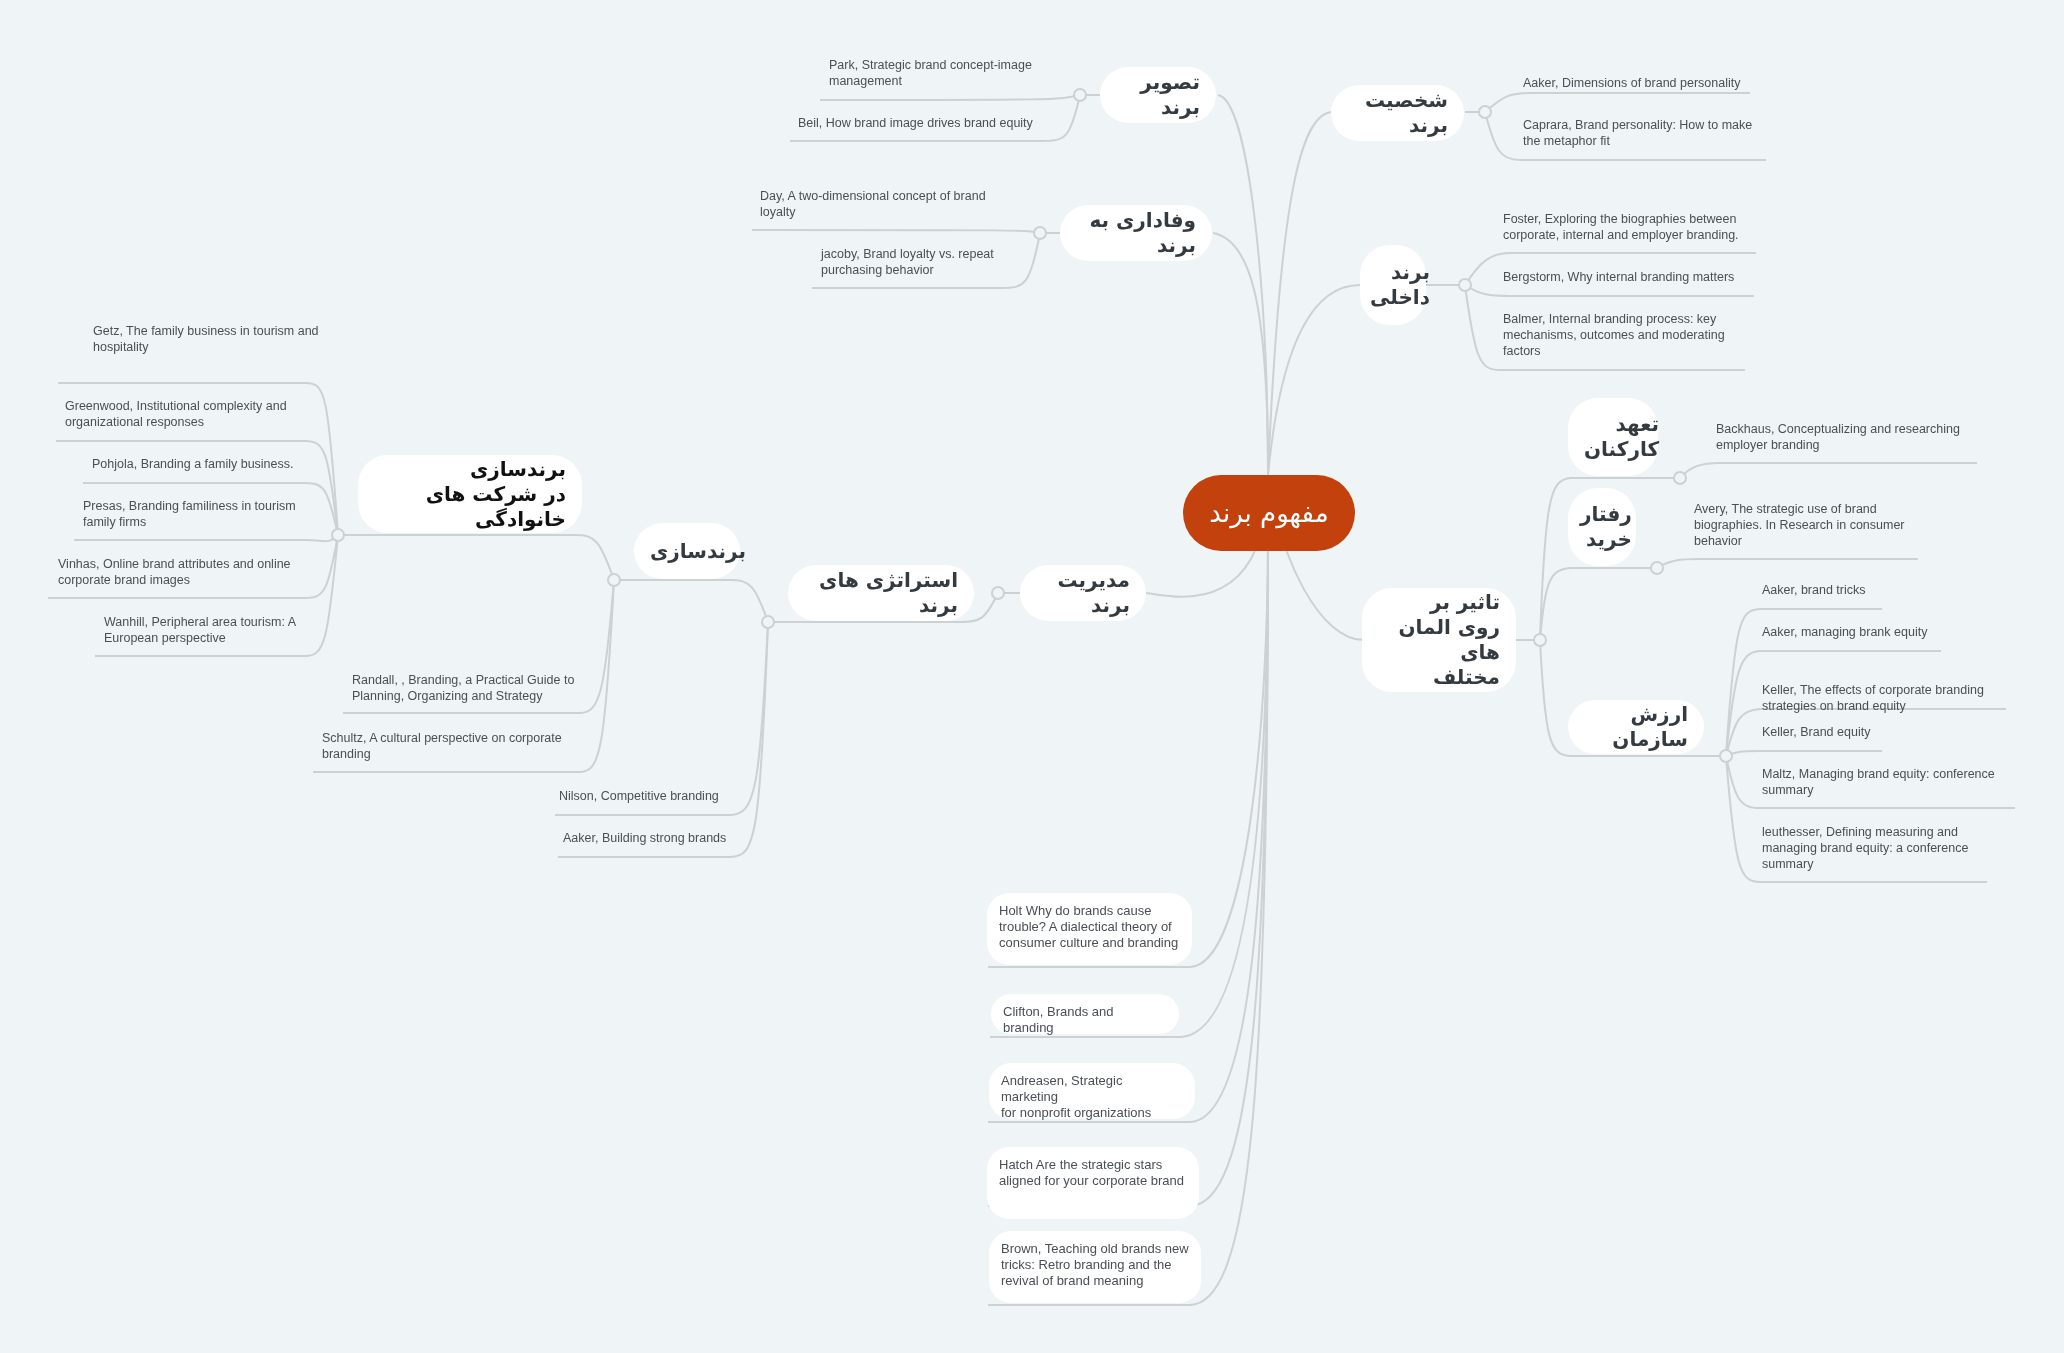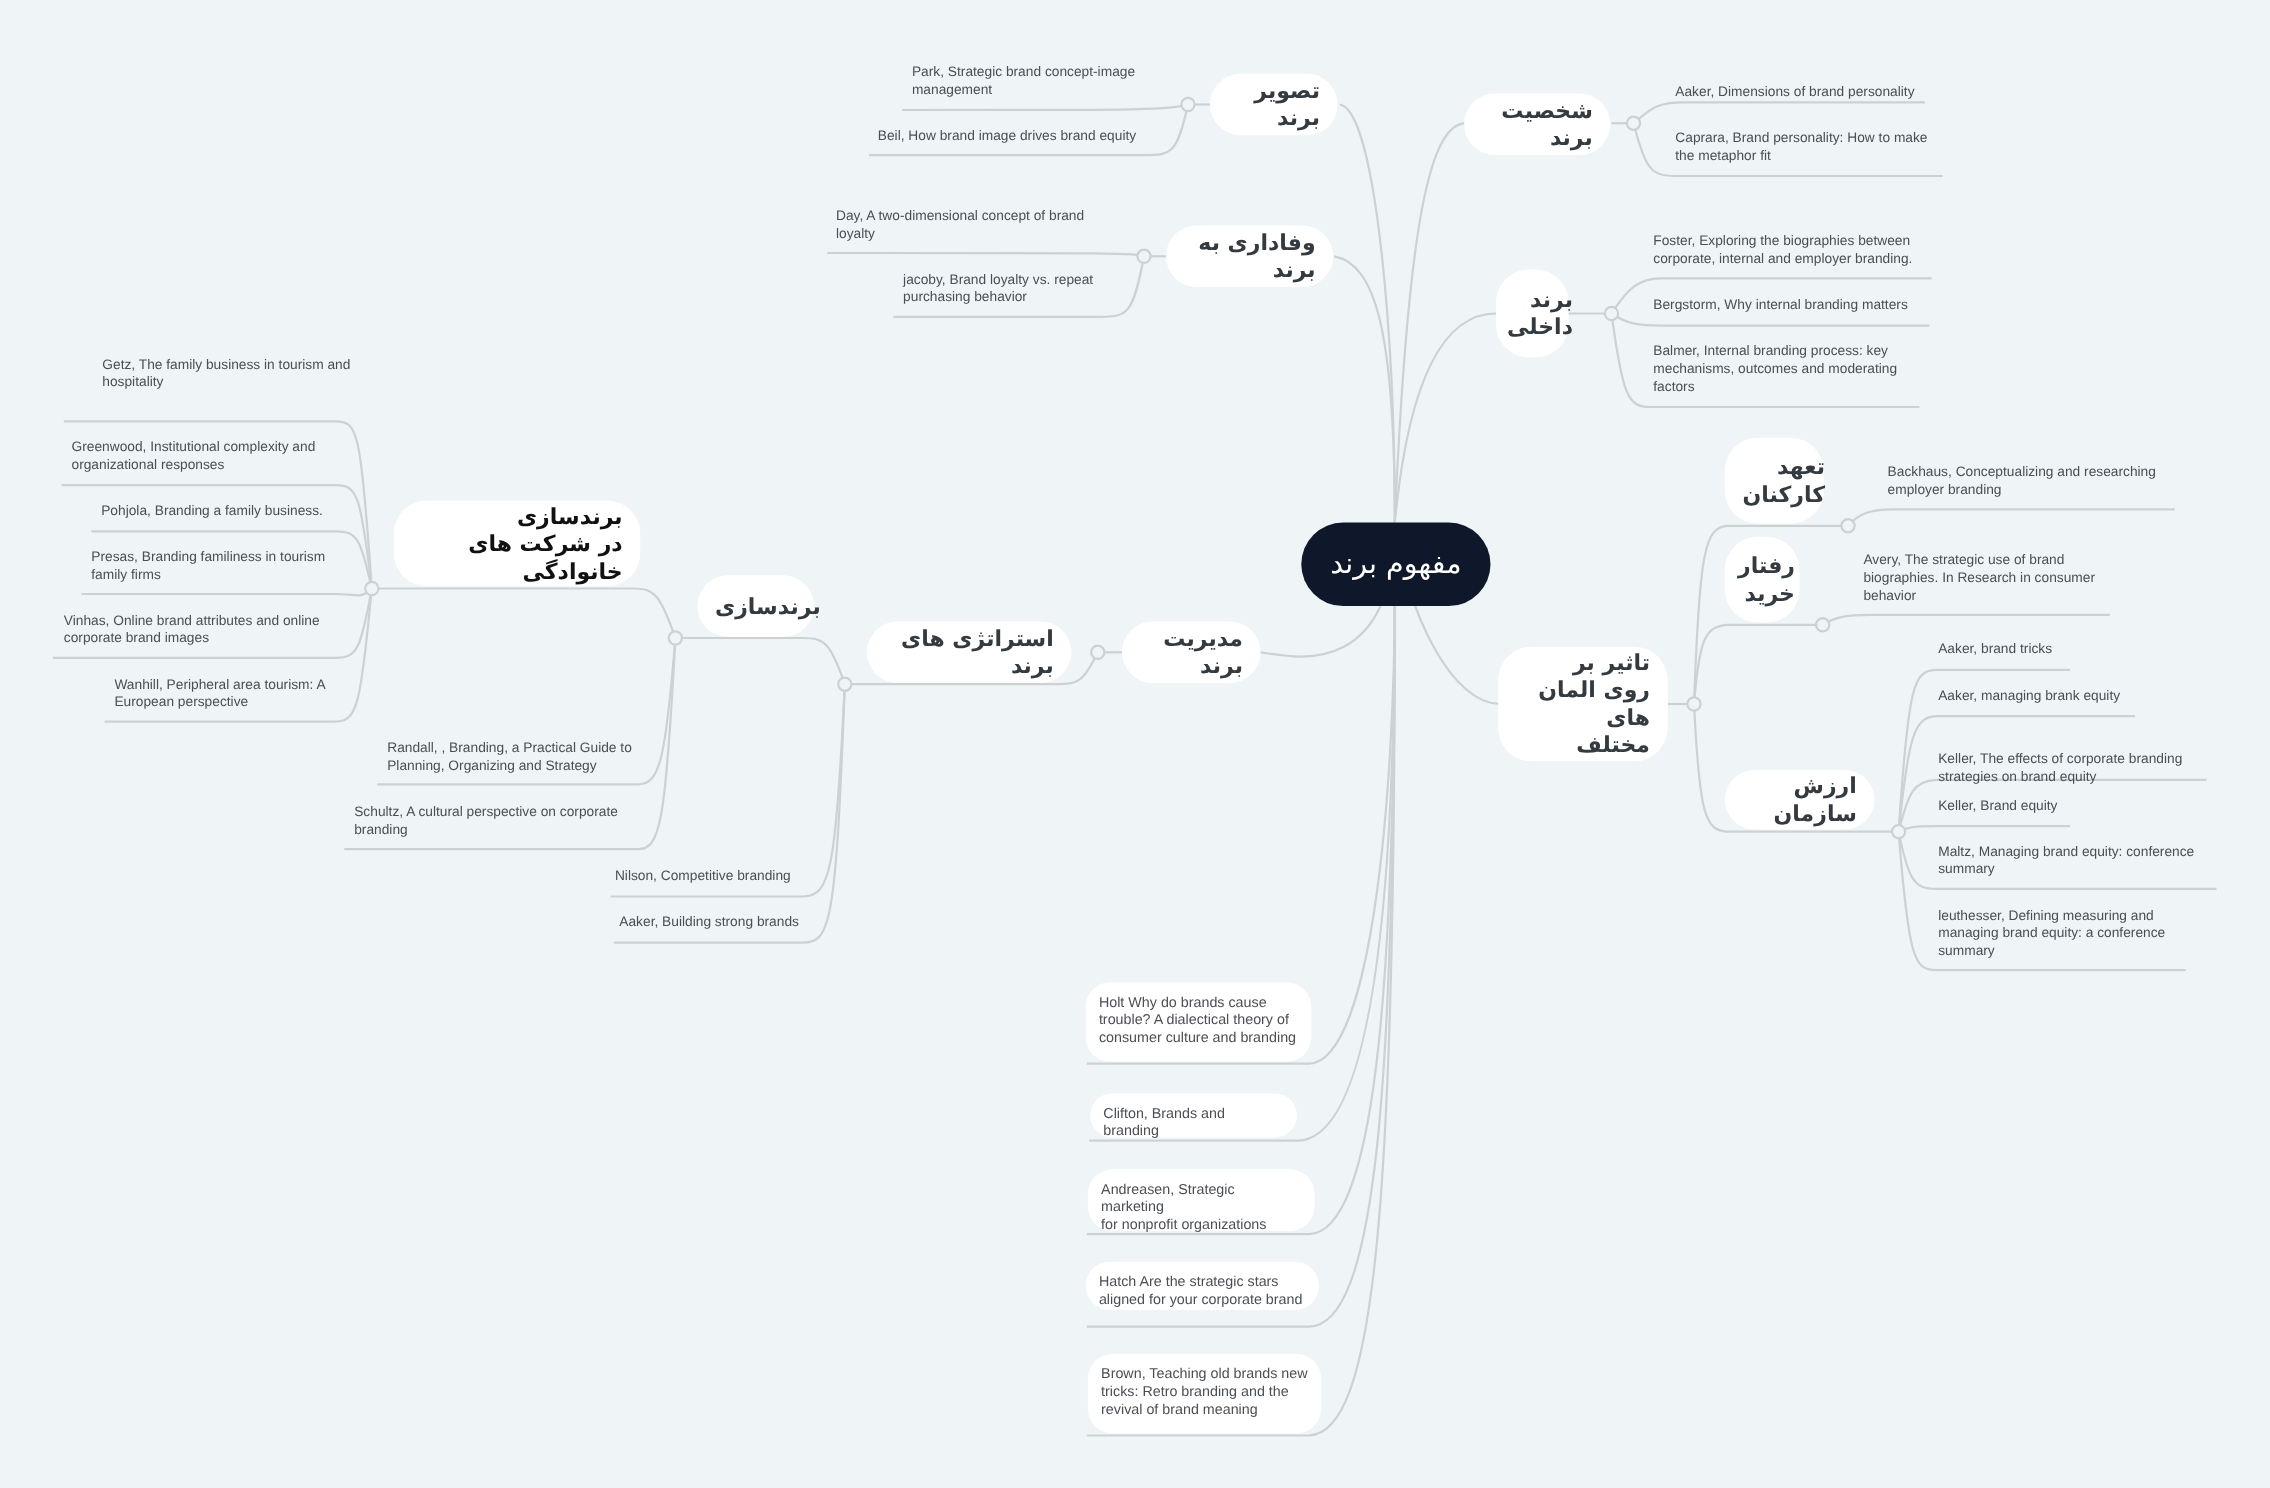--- a/index.html
+++ b/index.html
@@ -3,21 +3,21 @@
 <meta charset="utf-8">
 <style>
   html, body { margin:0; padding:0; }
   body { width:2064px; height:1353px; background:#eff4f7; position:relative; overflow:hidden;
          font-family:"DejaVu Sans", sans-serif; }
   #links { position:absolute; left:0; top:0; width:2064px; height:1353px; }
   .node { position:absolute; background:#ffffff; border-radius:30px; color:#333a40;
           display:flex; align-items:center; justify-content:flex-end; text-align:right;
           font-weight:bold; box-sizing:border-box; direction:rtl; }
   .node span { white-space:pre-line; line-height:1.25; }
-  .central { background:#0f172a; color:#ffffff; font-weight:normal; justify-content:center;
+  .central { background:#c2410c; color:#ffffff; font-weight:normal; justify-content:center;
              border-radius:40px; font-size:26px; }
   .n-l2 { font-size:20px; padding:0 16px; }
   .n-l3 { font-size:20px; padding:0 16px; }
   .leaf { position:absolute; font-family:"Liberation Sans", sans-serif; font-size:12.5px;
           color:#4a4f55; line-height:16px; white-space:pre-line; }
   .leaf-box { position:absolute; background:#ffffff; border-radius:22px;
               font-family:"Liberation Sans", sans-serif; font-size:13px; color:#4a4f55;
               line-height:16px; padding:10px 12px; box-sizing:border-box; white-space:pre-line; }
 </style>
 </head>
@@ -201,17 +201,17 @@
 branding</div>
 <div class="leaf" style="left:559px;top:788px;">Nilson,  Competitive branding</div>
 <div class="leaf" style="left:563px;top:830px;">Aaker, Building strong brands</div>
 
 <div class="leaf-box" style="left:987px;top:893px;width:205px;height:72px;">Holt Why do brands cause
 trouble? A dialectical theory of
 consumer culture and branding</div>
 <div class="leaf-box" style="left:991px;top:994px;width:188px;height:40px;">Clifton, Brands and branding</div>
 <div class="leaf-box" style="left:989px;top:1063px;width:206px;height:56px;">Andreasen, Strategic marketing
 for nonprofit organizations</div>
-<div class="leaf-box" style="left:987px;top:1147px;width:212px;height:44px;">Hatch Are the strategic stars
+<div class="leaf-box" style="left:987px;top:1147px;width:212px;height:72px;">Hatch Are the strategic stars
 aligned for your corporate brand</div>
 <div class="leaf-box" style="left:989px;top:1231px;width:212px;height:72px;">Brown, Teaching old brands new
 tricks: Retro branding and the
 revival of brand meaning</div>
 
 </body></html>

